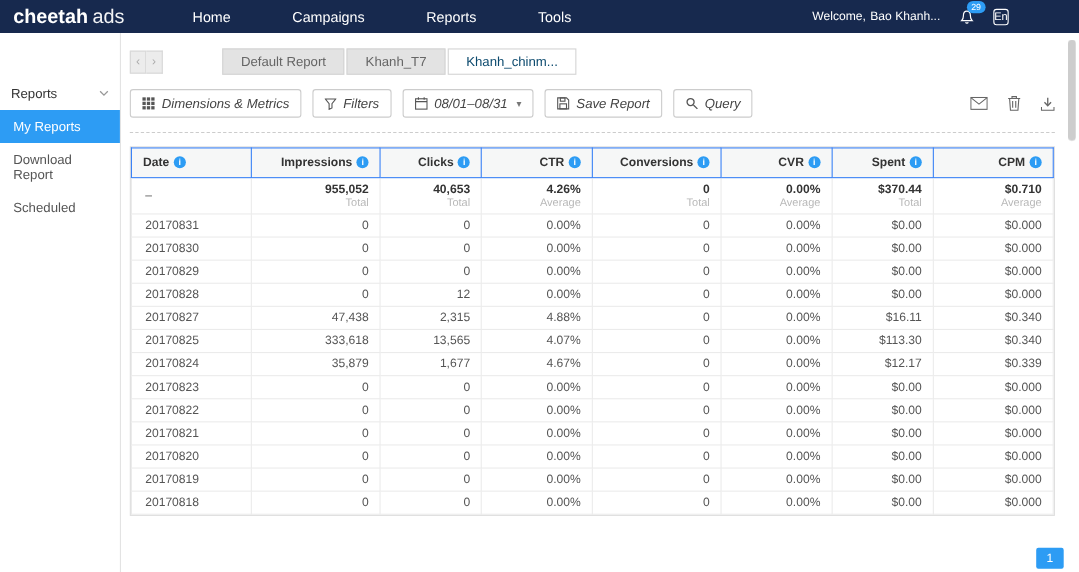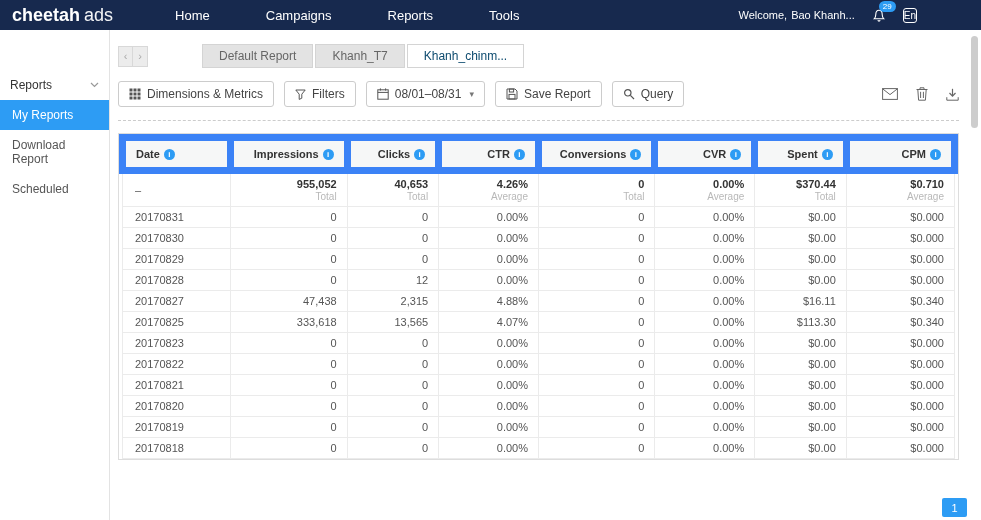--- a/index.html
+++ b/index.html
@@ -33,32 +33,32 @@
   
   .tabbar { display: flex; align-items: center; }
   .tab-arrow { width: 15px; height: 21px; background: #ececec; border: 1px solid #d8d8d8; color: #aaa; font-size: 11px; display: flex; align-items: center; justify-content: center; cursor: pointer; }
   .tab-arrow.right { border-left: none; margin-right: 6px; }
   .tabs { display: flex; margin-left: 48px; }
   .tab { padding: 4px 16px; font-size: 12px; color: #666; background: #e3e3e3; border: 1px solid #d4d4d4; margin-right: 2px; white-space: nowrap; cursor: pointer; }
   .tab.active { background: #fff; color: #0c4a6e; }
 
   
   .toolbar { display: flex; align-items: center; gap: 10px; margin-top: 13px; }
-  .btn { display: inline-flex; align-items: center; gap: 6px; padding: 5px 10px; border: 1px solid #ccc; border-radius: 3px; background: #fff; font-size: 12px; color: #444; font-family: inherit; cursor: pointer; }
+  .btn { display: inline-flex; align-items: center; gap: 6px; padding: 5px 10px; border: 1px solid #ccc; border-radius: 3px; background: #fff; font-size: 12px; color: #444; font-family: inherit; cursor: pointer; font-style: italic; }
   .ic { display: inline-flex; }
   .caret { font-size: 9px; color: #777; margin-left: 2px; }
   .toolbar-icons { margin-left: auto; display: flex; align-items: center; gap: 18px; }
   .tb-icon { display: inline-flex; cursor: pointer; }
 
   .dashed { border-top: 1px dashed #ccc; margin: 13px 0 12px; }
 
   
   .table-wrap { border: 1px solid #ddd; background: #fff; }
   table { width: 100%; border-collapse: collapse; table-layout: fixed; font-size: 11px; color: #555; }
-  th { background: #f6f7f7; font-weight: 700; color: #333; text-align: right; padding: 7px 10px; border: 7px solid #3b82f6; }
+  th { background: #f6f7f7; font-weight: 700; color: #333; text-align: right; padding: 7px 10px; border: 1px solid #3b82f6; }
   th:first-child { text-align: left; }
   th:nth-child(1){width:13%} th:nth-child(2){width:14%} th:nth-child(3){width:11%}
   th:nth-child(4){width:12%} th:nth-child(5){width:14%} th:nth-child(6){width:12%}
   th:nth-child(7){width:11%} th:nth-child(8){width:13%}
   td { padding: 4px 10px; text-align: right; border: 1px solid #ebebeb; background: #fff; }
   td:first-child { text-align: left; padding-left: 12px; }
   .tv { font-weight: 700; color: #333; }
   .ts { color: #b8b8b8; font-size: 10px; margin-top: 1px; }
   .info { display: inline-block; width: 11px; height: 11px; border-radius: 50%; background: #2d9cf4; color: #fff; font-size: 8px; line-height: 11px; text-align: center; margin-left: 4px; font-weight: 700; vertical-align: 1px; }
 
@@ -318,20 +318,30 @@
                 <td>20170825</td>
                 <td>333,618</td>
                 <td>13,565</td>
                 <td>4.07%</td>
                 <td>0</td>
                 <td>0.00%</td>
                 <td>$113.30</td>
                 <td>$0.340</td>
               </tr>
               <tr>
+                <td>20170824</td>
+                <td>35,879</td>
+                <td>1,677</td>
+                <td>4.67%</td>
+                <td>0</td>
+                <td>0.00%</td>
+                <td>$12.17</td>
+                <td>$0.339</td>
+              </tr>
+              <tr>
                 <td>20170823</td>
                 <td>0</td>
                 <td>0</td>
                 <td>0.00%</td>
                 <td>0</td>
                 <td>0.00%</td>
                 <td>$0.00</td>
                 <td>$0.000</td>
               </tr>
               <tr>

